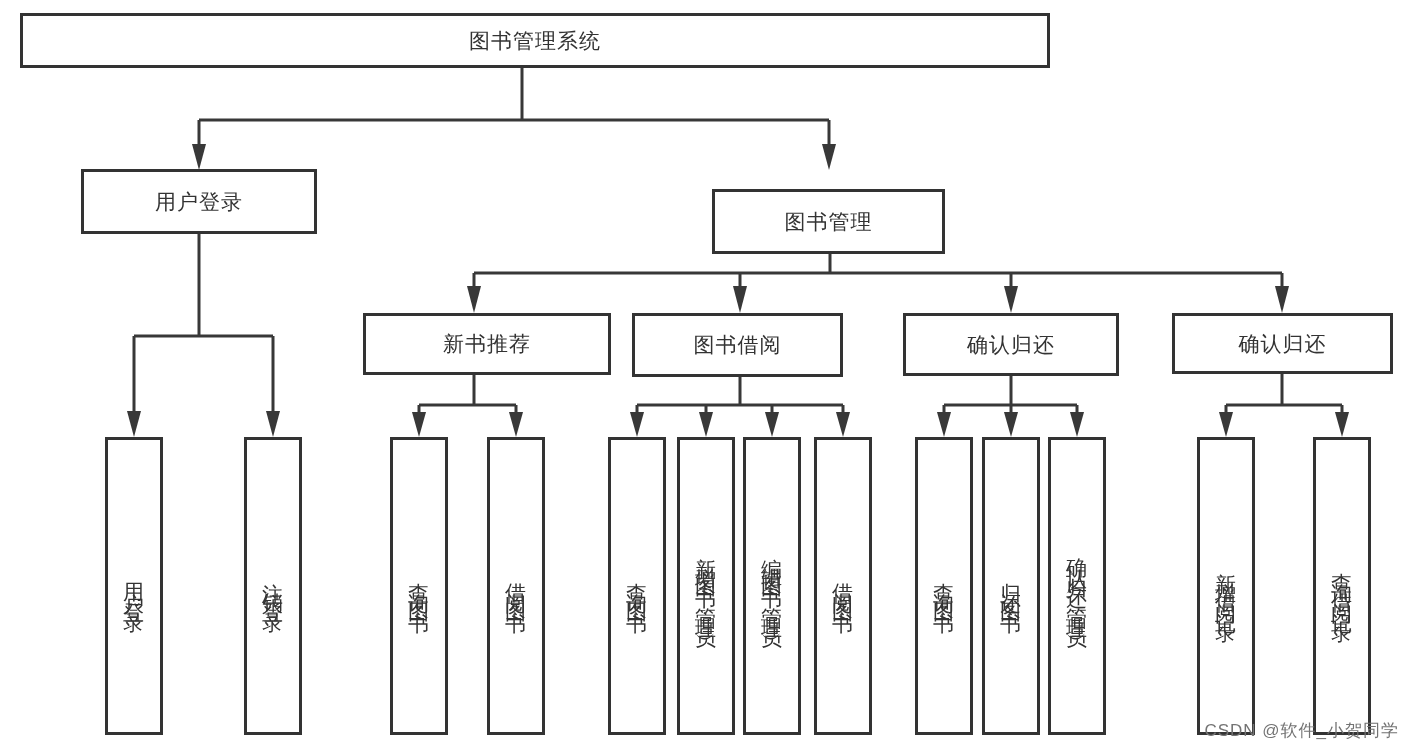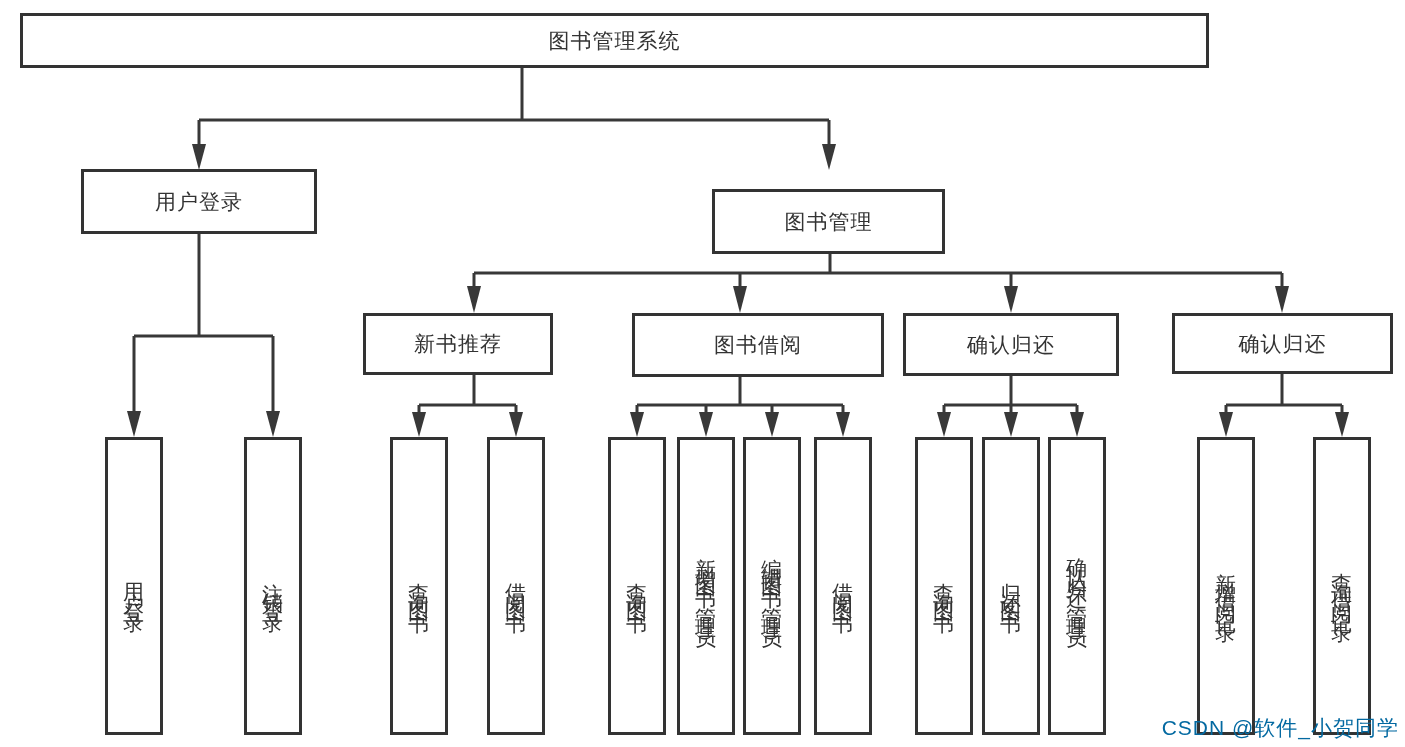--- a/index.html
+++ b/index.html
@@ -51,23 +51,23 @@
     writing-mode: vertical-rl;
     text-orientation: mixed;
     letter-spacing: 10px;
     line-height: 1;
     white-space: nowrap;
   }
   .watermark {
     position: absolute;
     right: 6px;
     bottom: 5px;
-    font-size: 21px;
+    font-size: 17px;
     letter-spacing: 1px;
-    color: #0369a1;
+    color: #737373;
     z-index: 3;
     white-space: nowrap;
   }
 </style>
 </head>
 <body>
 
 <div class="canvas">
 
   <svg class="connectors" viewBox="0 0 1405 747" xmlns="http://www.w3.org/2000/svg">
@@ -103,35 +103,35 @@
       <polygon points="765,412 779,412 772,437"></polygon>
       <polygon points="836,412 850,412 843,437"></polygon>
       <polygon points="937,412 951,412 944,437"></polygon>
       <polygon points="1004,412 1018,412 1011,437"></polygon>
       <polygon points="1070,412 1084,412 1077,437"></polygon>
       <polygon points="1219,412 1233,412 1226,437"></polygon>
       <polygon points="1335,412 1349,412 1342,437"></polygon>
     </g>
   </svg>
 
-  <div class="node" style="left:20px; top:13px; width:1189px; height:55px;">
+  <div class="node" style="left:20px; top:13px; width:1030px; height:55px;">
     <span class="hlabel">图书管理系统</span>
   </div>
 
   <div class="node" style="left:81px; top:169px; width:236px; height:65px;">
     <span class="hlabel">用户登录</span>
   </div>
   <div class="node" style="left:712px; top:169px; width:233px; height:65px;margin-top:20px;">
     <span class="hlabel">图书管理</span>
   </div>
 
-  <div class="node" style="left:363px; top:313px; width:190px; height:62px;">
+  <div class="node" style="left:363px; top:313px; width:248px; height:62px;">
     <span class="hlabel">新书推荐</span>
   </div>
-  <div class="node" style="left:632px; top:313px; width:252px; height:64px;">
+  <div class="node" style="left:632px; top:313px; width:211px; height:64px;">
     <span class="hlabel">图书借阅</span>
   </div>
   <div class="node" style="left:903px; top:313px; width:216px; height:63px;">
     <span class="hlabel">确认归还</span>
   </div>
   <div class="node" style="left:1172px; top:313px; width:221px; height:61px;">
     <span class="hlabel">确认归还</span>
   </div>
 
   <div class="leaf" style="left:105px;">

